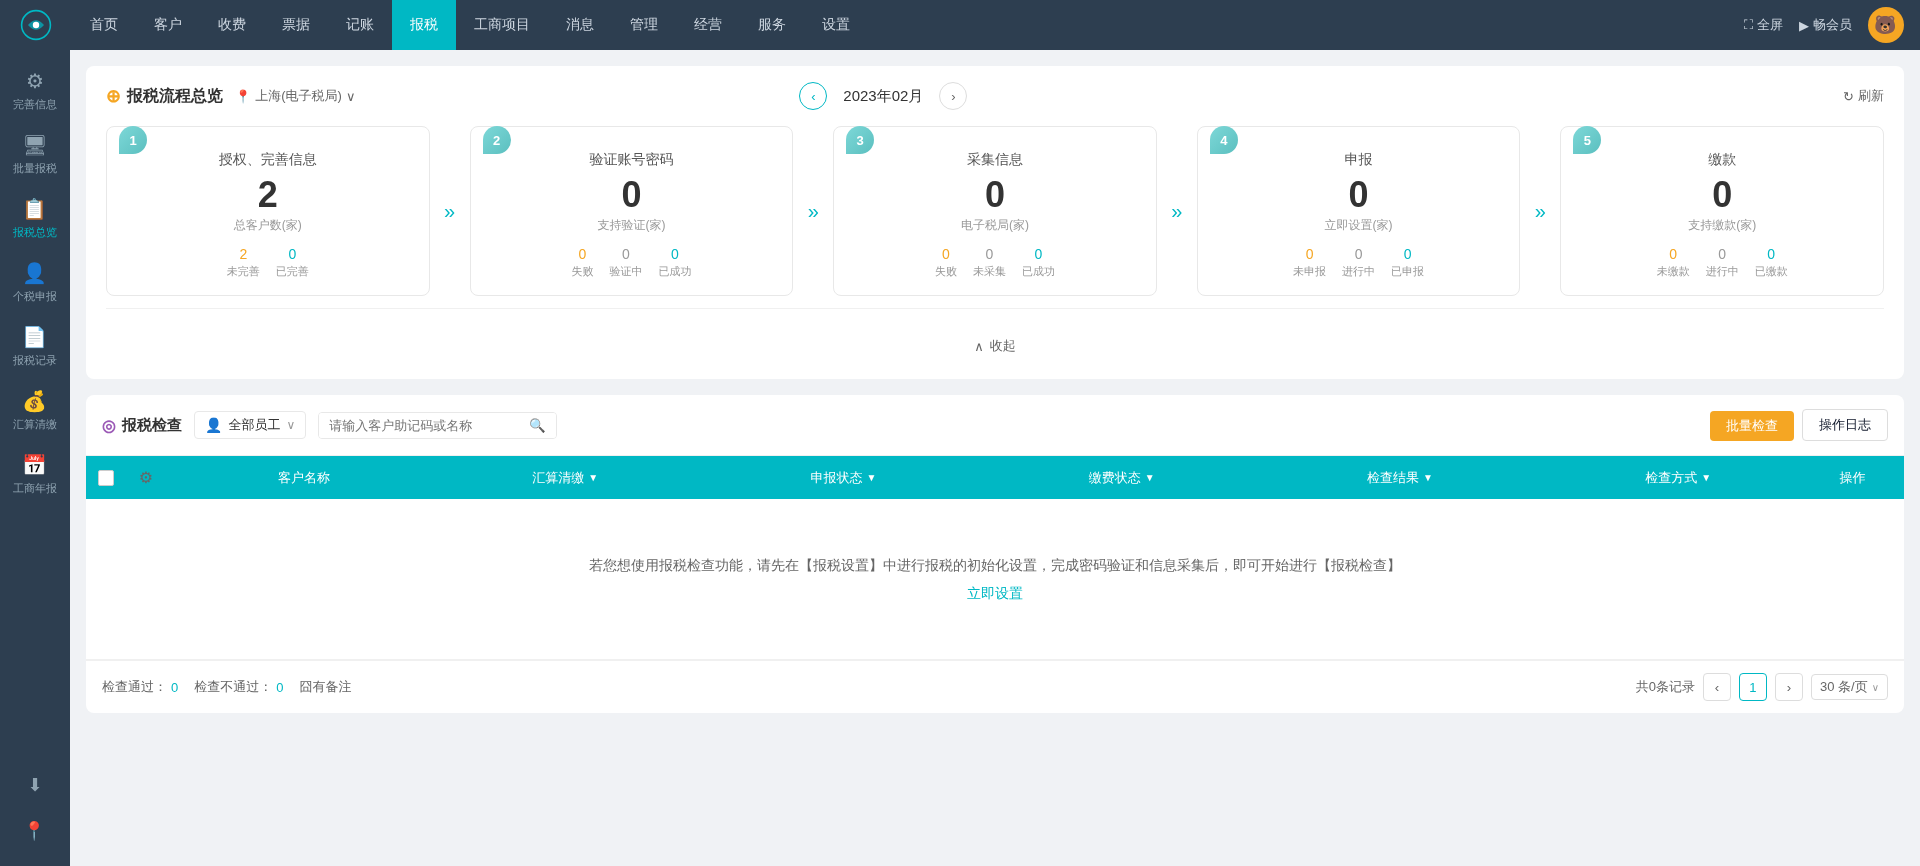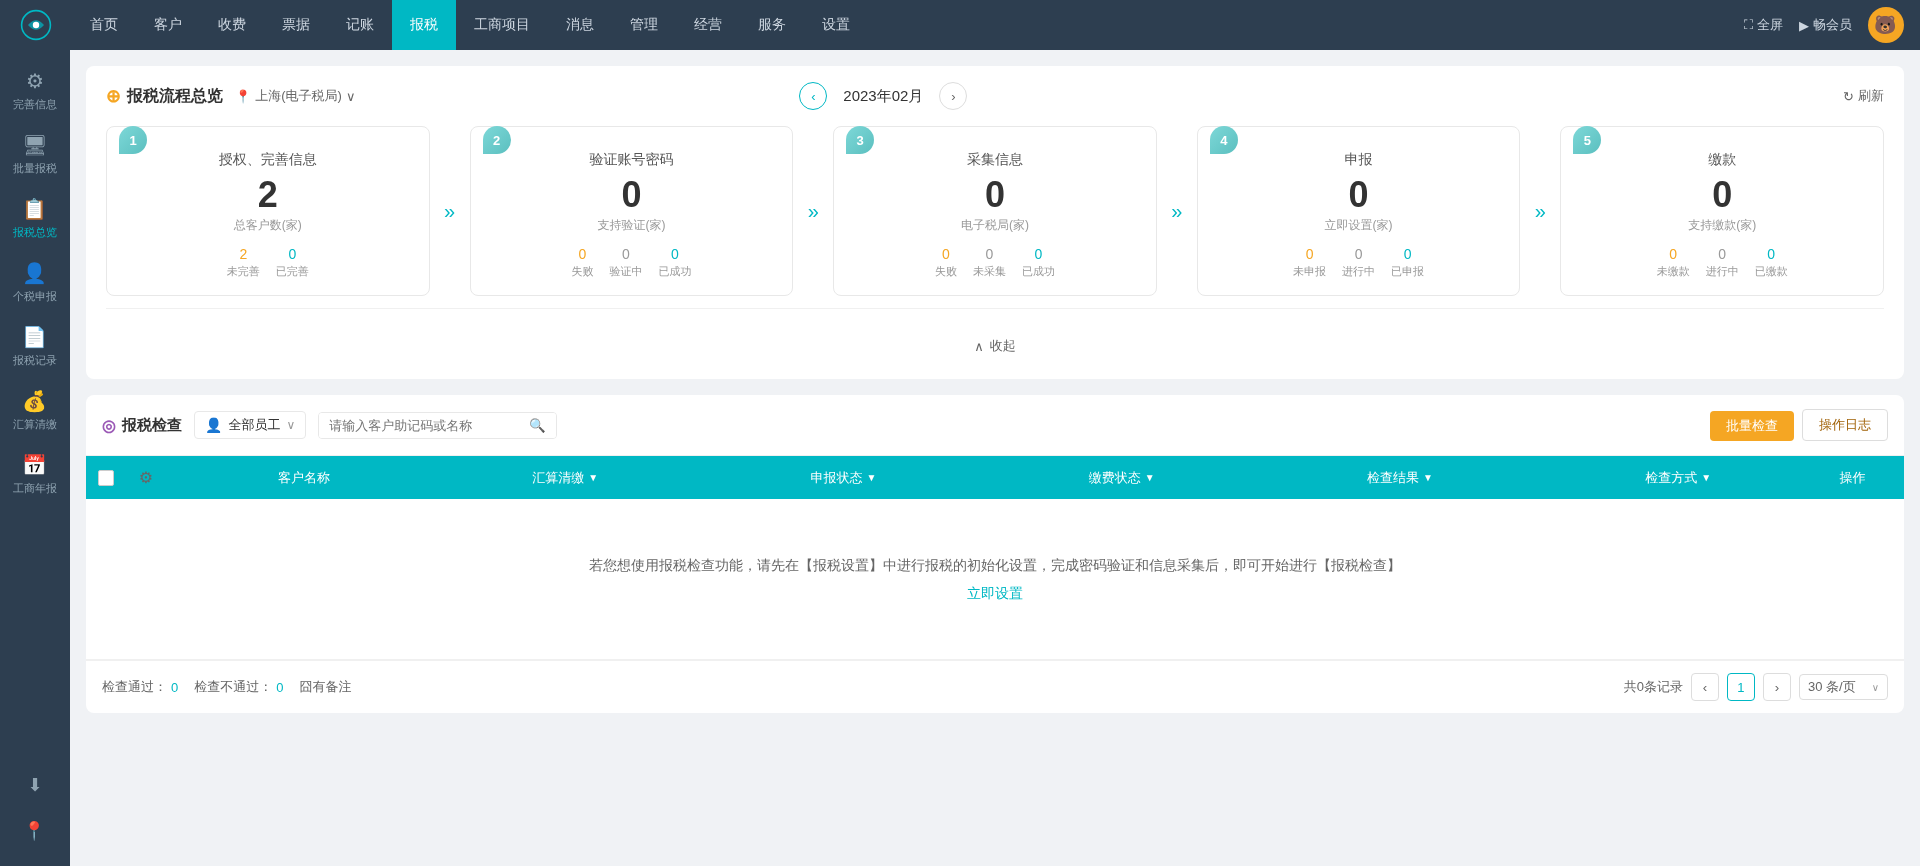--- a/index.html
+++ b/index.html
@@ -65,21 +65,21 @@
     .tax-check-header { display: flex; align-items: center; gap: 12px; padding: 14px 16px; border-bottom: 1px solid #f0f0f0; }
     .section-title { display: flex; align-items: center; gap: 6px; font-size: 15px; font-weight: bold; color: #333; }
     .section-title-icon { color: #9b59b6; font-size: 16px; }
     .staff-filter { display: flex; align-items: center; gap: 6px; border: 1px solid #e8e8e8; border-radius: 4px; padding: 4px 10px; cursor: pointer; background: #fff; }
     .staff-filter-icon { color: #f5a623; font-size: 14px; }
     .search-box { display: flex; align-items: center; border: 1px solid #e8e8e8; border-radius: 4px; overflow: hidden; }
     .search-input { border: none; outline: none; padding: 5px 10px; font-size: 13px; width: 200px; color: #999; }
     .search-btn { background: #fff; border: none; padding: 5px 10px; cursor: pointer; color: #999; }
     .header-right { margin-left: auto; display: flex; gap: 8px; align-items: flex-end; }
     .btn-primary { background: #f5a623; color: #fff; border: none; border-radius: 4px; padding: 6px 16px; cursor: pointer; font-size: 13px; }
-    .btn-outline { background: #fff; color: #a16207; border: 1px solid #ddd; border-radius: 4px; padding: 6px 16px; cursor: pointer; font-size: 13px; }
+    .btn-outline { background: #fff; color: #0f172a; border: 1px solid #ddd; border-radius: 4px; padding: 6px 16px; cursor: pointer; font-size: 13px; }
 
     
     .table-wrap { overflow-x: auto; }
     table { width: 100%; border-collapse: collapse; }
     thead tr { background: #00b8c4; }
     thead th { color: #fff; padding: 12px 8px; font-size: 13px; font-weight: normal; text-align: center; white-space: nowrap; }
     thead th:first-child { width: 40px; }
     thead th:nth-child(2) { width: 40px; }
     .th-filter { display: inline-flex; align-items: center; gap: 4px; margin-left: 32px; }
     tbody tr td { padding: 12px 8px; border-bottom: 1px solid #f0f0f0; text-align: center; }
@@ -91,21 +91,21 @@
     .empty-state { padding: 40px 20px; text-align: center; color: #666; font-size: 14px; line-height: 2; }
     .empty-link { color: #00b8c4; cursor: pointer; text-decoration: none; }
 
     
     .table-footer { display: flex; align-items: center; gap: 16px; padding: 12px 16px; border-top: 1px solid #f0f0f0; font-size: 13px; color: #666; }
     .footer-stat { display: flex; gap: 4px; align-items: center; }
     .footer-stat a { color: #00b8c4; cursor: pointer; }
     .footer-right { margin-left: auto; display: flex; align-items: center; gap: 8px; }
     .page-btn { width: 28px; height: 28px; border: 1px solid #ddd; background: #fff; border-radius: 4px; cursor: pointer; display: flex; align-items: center; justify-content: center; color: #666; }
     .page-num { width: 28px; height: 28px; border: 1px solid #00b8c4; background: #fff; border-radius: 4px; display: flex; align-items: center; justify-content: center; color: #00b8c4; }
-    .per-page { display: flex; align-items: center; gap: 16px; border: 1px solid #ddd; border-radius: 4px; padding: 3px 8px; cursor: pointer; }
+    .per-page { display: flex; align-items: center; gap: 4px; border: 1px solid #ddd; border-radius: 4px; padding: 3px 8px; cursor: pointer; }
   </style>
 </head>
 <body>
 
 <div class="top-nav">
   <div class="logo">
     <svg class="logo-svg" viewBox="0 0 40 40" fill="none">
       <circle cx="20" cy="20" r="18" fill="none" stroke="#00b8c4" stroke-width="2"></circle>
       <path d="M10 20 Q20 8 30 20 Q20 32 10 20Z" fill="#00b8c4" opacity="0.7"></path>
       <circle cx="20" cy="20" r="4" fill="#fff"></circle>

